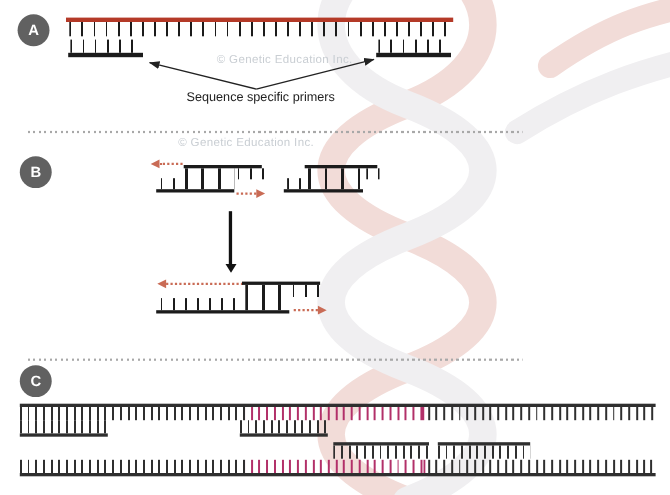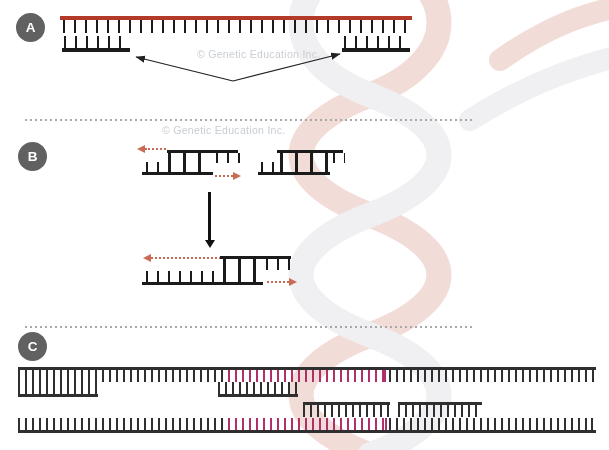--- a/index.html
+++ b/index.html
@@ -60,20 +60,21 @@
       <defs>
         <marker id="arr" markerWidth="9" markerHeight="7" refX="7.5" refY="3" orient="auto">
           <path d="M0,0 L8,3 L0,6 Z" style="fill:var(--annotation-ink)"></path>
         </marker>
       </defs>
       <path d="M 108 36 L 11 12" fill="none" style="stroke:var(--annotation-ink)" stroke-width="1.2" marker-end="url(#arr)"></path>
       <path d="M 108 36 L 215 9" fill="none" style="stroke:var(--annotation-ink)" stroke-width="1.2" marker-end="url(#arr)"></path>
     </svg>
 
     <div class="wm" style="left:197px;top:48px;">© Genetic Education Inc.</div>
+    <div class="caption" style="left:152px;top:83px;width:170px;">Sequence specific primers</div>
 
     <div class="divider" style="left:25px;top:119px;width:450px;"></div>
 
     <div class="badge" style="left:18px;top:142px;">B</div>
     <div class="wm" style="left:162px;top:124px;">© Genetic Education Inc.</div>
 
     <div class="ah l" style="left:137px;top:145px;"></div>
     <div class="dot" style="left:145px;top:148px;width:21px;"></div>
     <div class="ln" style="left:167px;top:149.5px;width:71px;height:3px;"></div>
     <div class="th d15" style="left:168px;top:152.5px;width:45px;height:19px;"></div>

